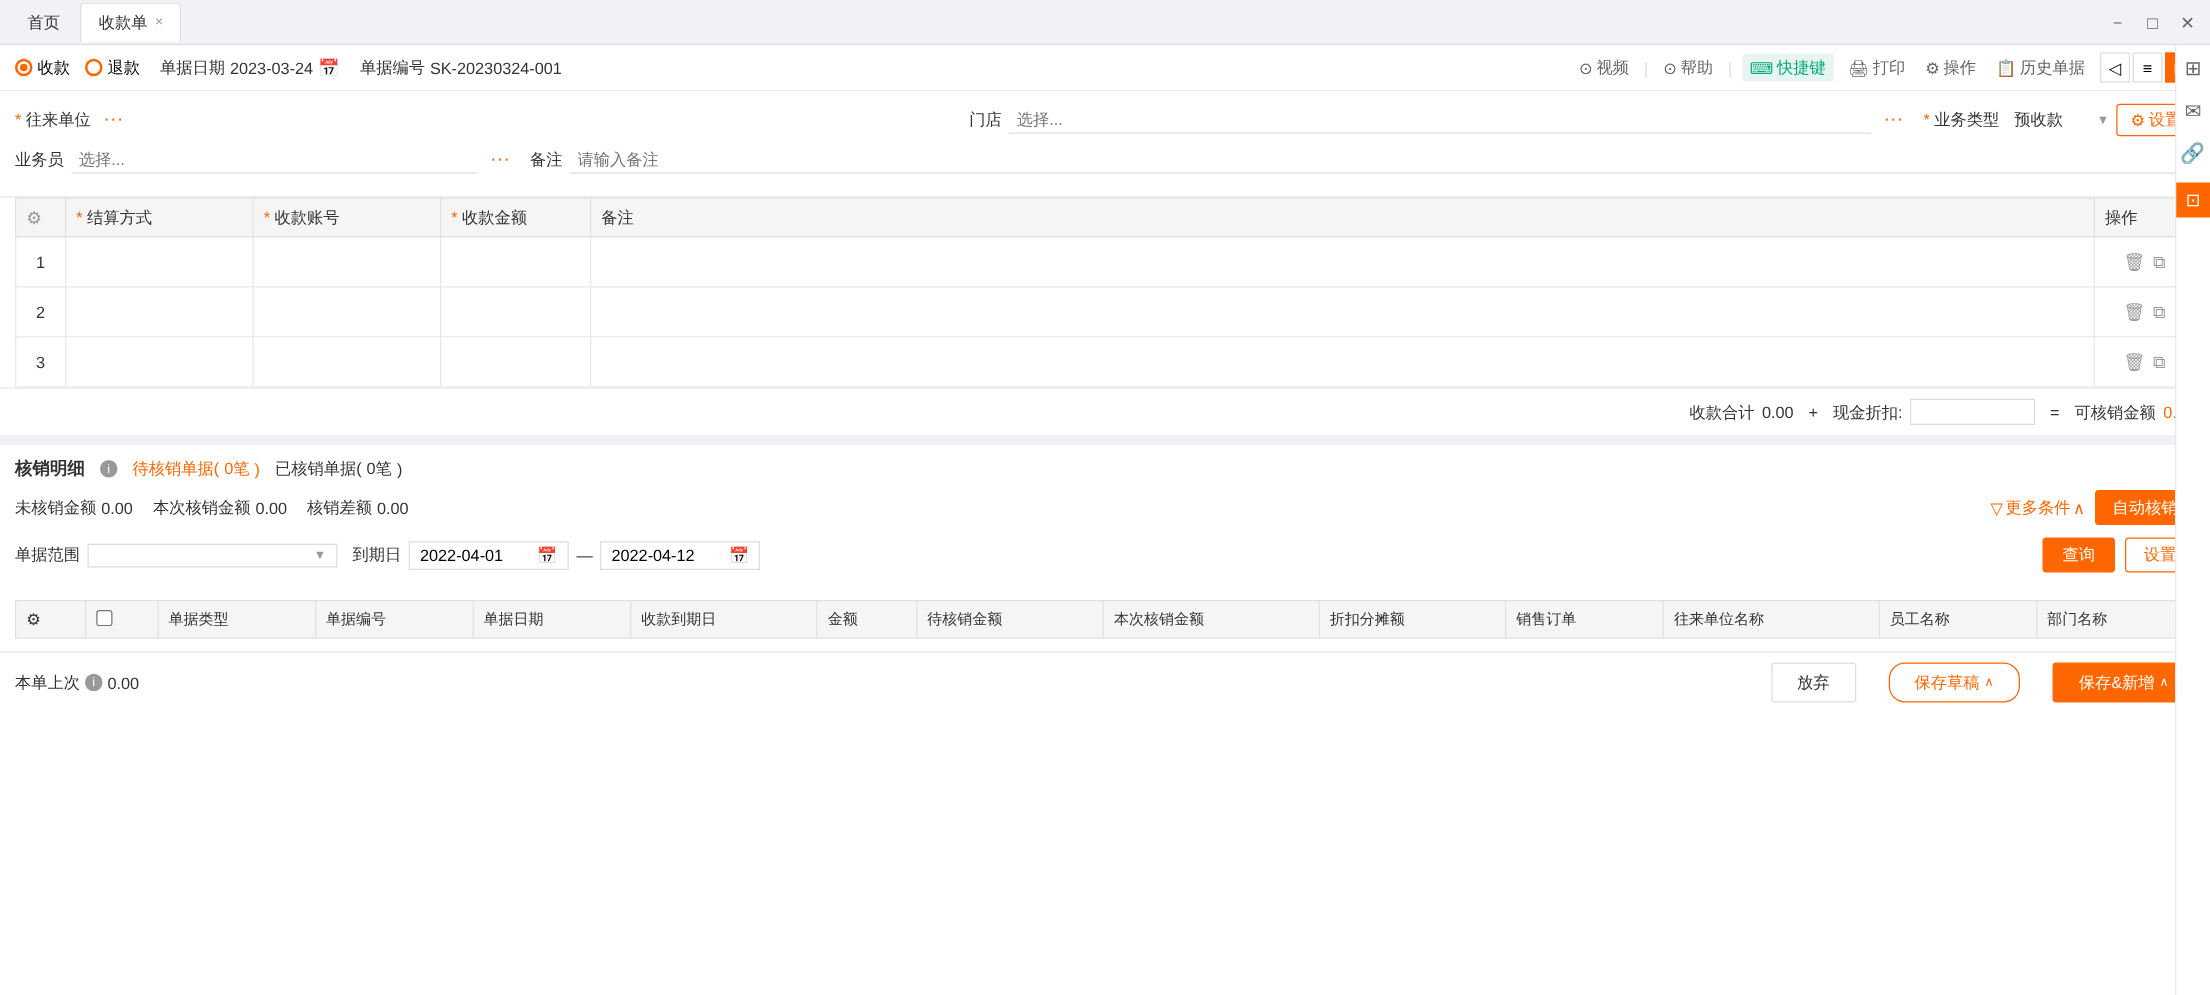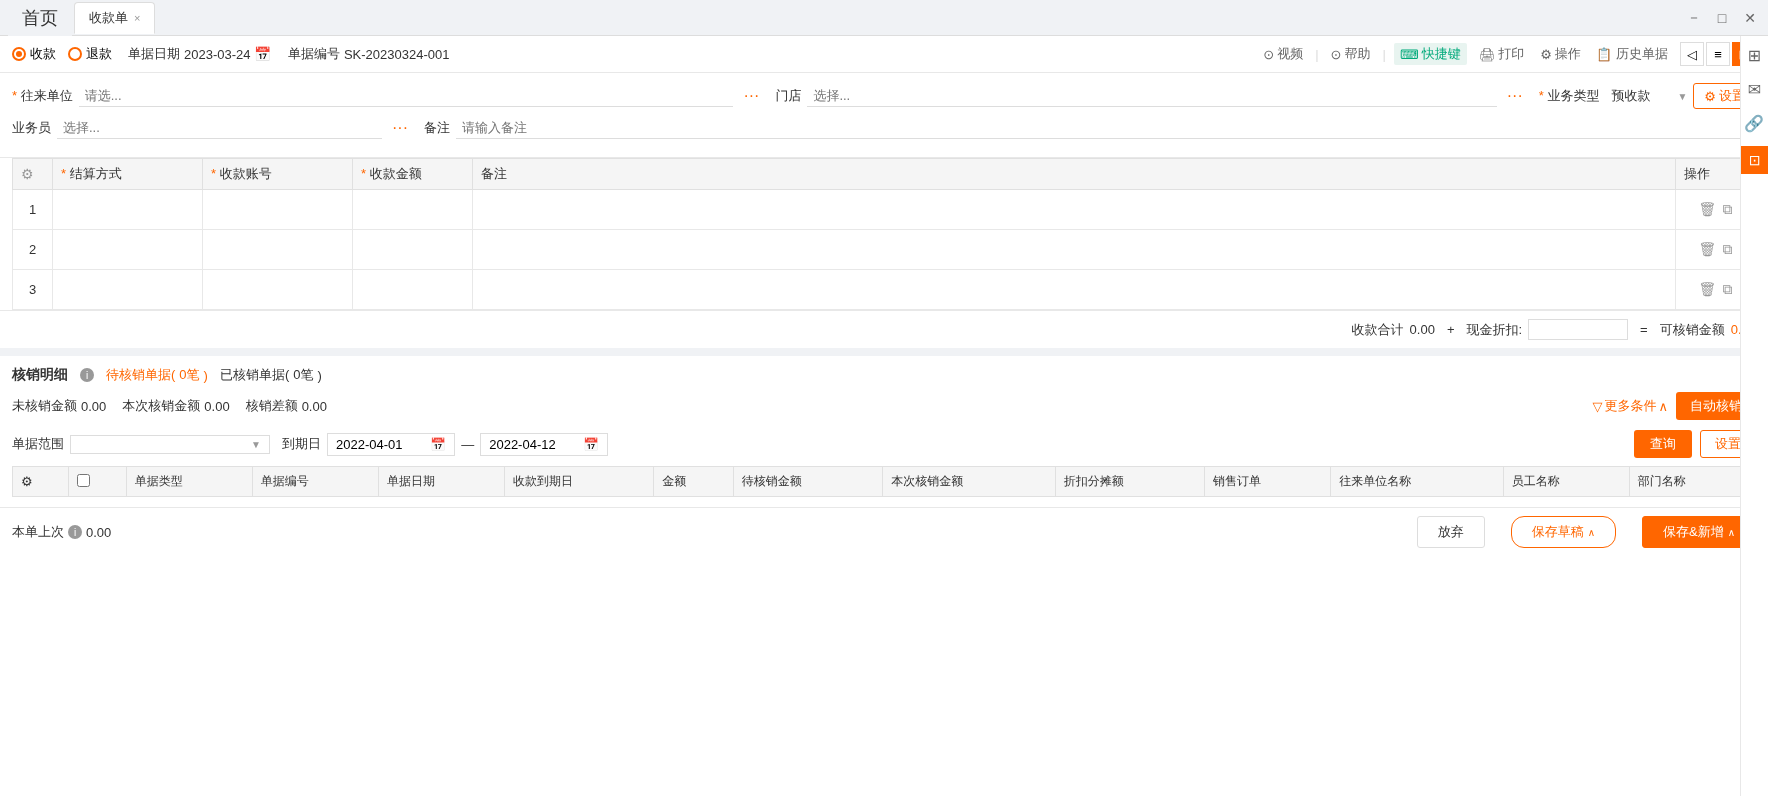--- a/index.html
+++ b/index.html
@@ -5,21 +5,21 @@
     * { box-sizing: border-box; margin: 0; padding: 0; font-family: 'Microsoft YaHei', Arial, sans-serif; font-size: 13px; }
     body { background: #f0f2f5; overflow: hidden; width: 1768px; height: 796px; }
 
     
     .tab-bar {
       display: flex; align-items: center; background: #f0f2f5; height: 36px;
       border-bottom: 1px solid #ddd; padding: 0 8px; gap: 2px;
     }
     .tab-home {
       background: #f0f2f5; color: #333; padding: 6px 14px; border-radius: 4px 4px 0 0;
-      cursor: pointer; font-size: 18px;
+      cursor: pointer; font-size: 13px;
     }
     .tab-active {
       background: #fff; color: #333; padding: 6px 14px; border-radius: 4px 4px 0 0;
       cursor: pointer; font-size: 13px; border: 1px solid #ddd; border-bottom: 1px solid #fff;
       display: flex; align-items: center; gap: 6px;
     }
     .tab-close { color: #999; font-size: 11px; cursor: pointer; }
     .tab-bar-right { margin-left: auto; display: flex; gap: 8px; }
     .win-btn { width: 20px; height: 20px; display: flex; align-items: center; justify-content: center; cursor: pointer; color: #666; font-size: 14px; }
 
@@ -100,21 +100,21 @@
     .verify-tab-inactive { color: #333; }
 
     .verify-stats { display: flex; align-items: center; gap: 16px; margin-bottom: 10px; }
     .stat-item { display: flex; align-items: center; gap: 4px; color: #333; font-size: 12px; }
     .stat-value { color: #333; }
     .verify-right { margin-left: auto; display: flex; gap: 8px; align-items: center; }
     .more-conditions { color: #f60; font-size: 12px; cursor: pointer; display: flex; align-items: center; gap: 2px; }
     .auto-verify-btn { background: #f60; color: #fff; border: none; padding: 5px 14px; border-radius: 3px; cursor: pointer; font-size: 13px; }
 
     
-    .filter-row { display: flex; gap: 12px; margin-bottom: 8px; }
+    .filter-row { display: flex; gap: 12px; margin-bottom: 22px; }
     .filter-field { display: flex; align-items: center; gap: 6px; }
     .filter-label { color: #333; white-space: nowrap; font-size: 13px; }
     .filter-select { display: flex; align-items: center; border: 1px solid #ddd; padding: 3px 8px; min-width: 200px; cursor: pointer; background: #fff; }
     .filter-select-text { flex: 1; color: #999; font-size: 13px; }
     .filter-select-arrow { color: #999; font-size: 10px; }
     .date-dash { color: #333; }
     .query-btn { background: #f60; color: #fff; border: none; padding: 5px 16px; border-radius: 3px; cursor: pointer; font-size: 13px; margin-left: auto; }
     .filter-settings-btn { background: #fff; border: 1px solid #f60; color: #f60; padding: 4px 14px; border-radius: 3px; cursor: pointer; font-size: 13px; }
 
     
@@ -220,21 +220,20 @@
   </div>
 
   <div class="form-area">
     <div class="form-row">
 
       <div class="form-field">
         <span class="field-label">
           <span class="required">*</span>
           <span>往来单位</span>
         </span>
-        <input class="field-input" type="text" placeholder="请选..." style="">
         <span class="field-more">···</span>
       </div>
 
       <div class="form-field">
         <span class="field-label">门店</span>
         <input class="field-input" type="text" placeholder="选择..." style="">
         <span class="field-more">···</span>
       </div>
 
       <div class="biz-type-field">

